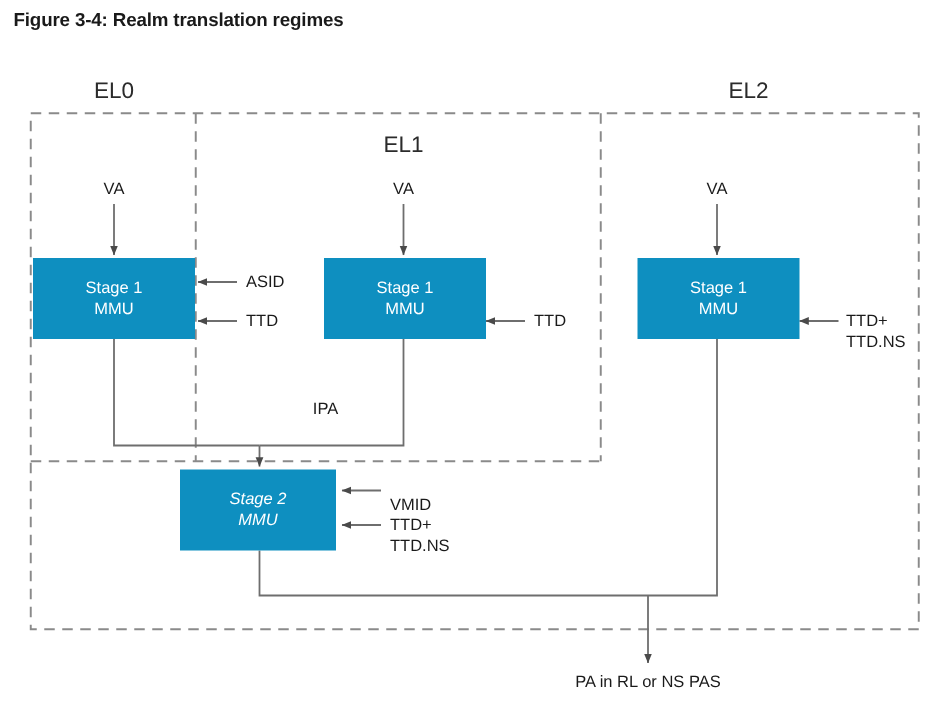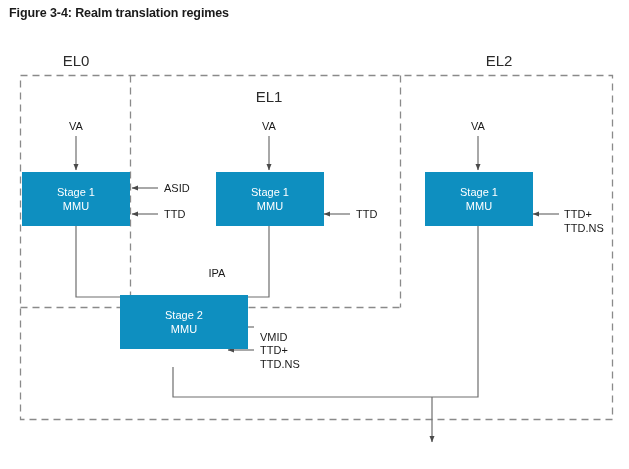--- a/index.html
+++ b/index.html
@@ -130,21 +130,21 @@
   <div class="mmu-box" style="left:216px; top:172px; width:108px; height:54px;">
     <span>Stage 1</span>
     <span>MMU</span>
   </div>
 
   <div class="mmu-box" style="left:425px; top:172px; width:108px; height:54px;">
     <span>Stage 1</span>
     <span>MMU</span>
   </div>
 
-  <div class="mmu-box" style="left:120px; top:295px; width:128px; height:54px;">
+  <div class="mmu-box" style="left:120px; top:313px; width:104px; height:54px;font-style:italic;">
     <span>Stage 2</span>
     <span>MMU</span>
   </div>
 
   <div class="sig-label center" style="left:76px; top:120px;">VA</div>
   <div class="sig-label center" style="left:269px; top:120px;">VA</div>
   <div class="sig-label center" style="left:478px; top:120px;">VA</div>
 
   <div class="sig-label" style="left:164px; top:182px;">ASID</div>
   <div class="sig-label" style="left:164px; top:208px;">TTD</div>
@@ -157,14 +157,15 @@
 
   <div class="sig-label center" style="left:173px; top:267px;margin-left:44px;">IPA</div>
 
   <div class="sig-label" style="left:260px; top:331px;">VMID</div>
 
   <div class="sig-label" style="left:260px; top:344px;">
     <span>TTD+</span><br>
     <span>TTD.NS</span>
   </div>
 
+  <div class="sig-label center" style="left:432px; top:449px;">PA in RL or NS PAS</div>
 
 </div>
 
 </body></html>

